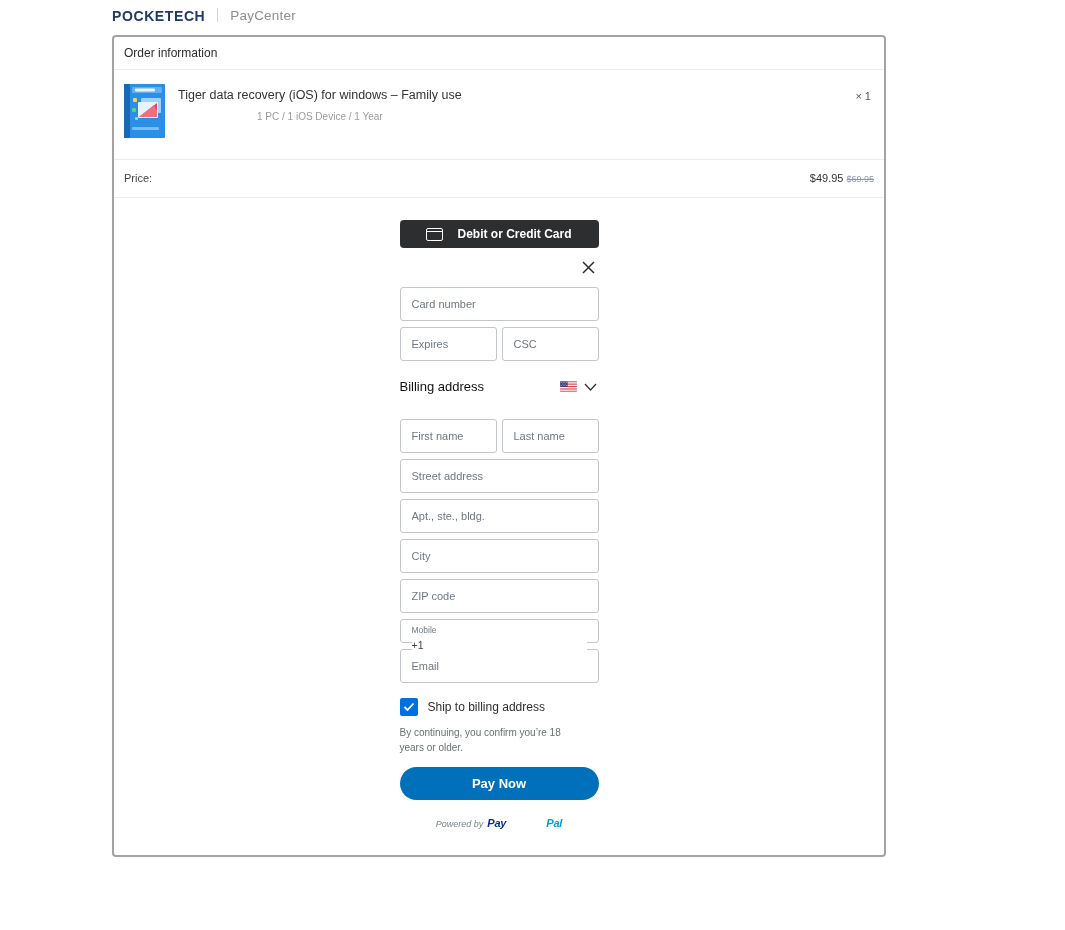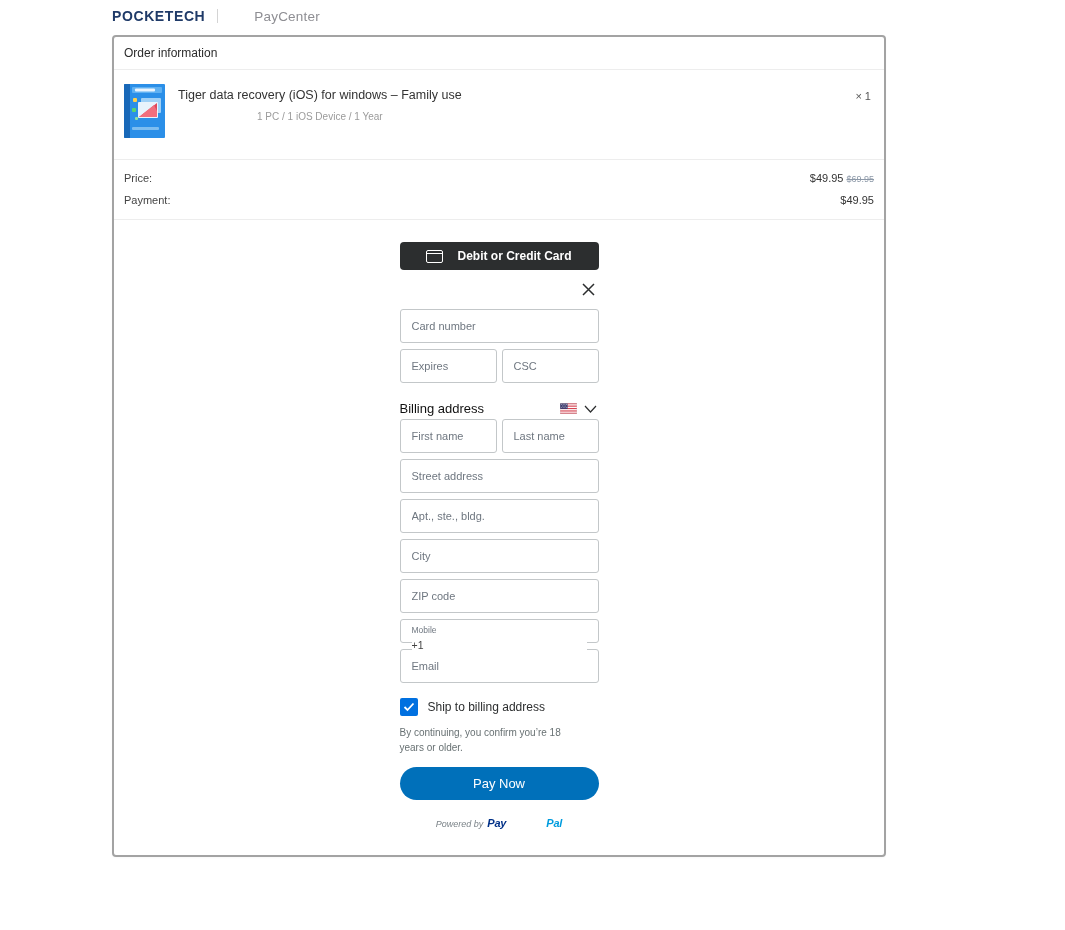--- a/index.html
+++ b/index.html
@@ -1,23 +1,23 @@
 <!DOCTYPE html>
 <html><head>
 <meta charset="utf-8">
 <style>
   * { margin: 0; padding: 0; box-sizing: border-box; }
   html, body { width: 1065px; height: 930px; background: #ffffff; overflow: hidden; }
   body { font-family: "Liberation Sans", sans-serif; color: #333; }
 
   
-  .topbar { display: flex; align-items: center; padding: 8px 0 6px 112px; height: 30px; }
+  .topbar { display: flex; padding: 8px 0 6px 112px; height: 30px; }
   .brand { font-size: 14px; font-weight: bold; letter-spacing: 0.6px; color: #1f3a68; }
   .logo-divider { width: 1px; height: 14px; background: #d4d4d4; margin: 0 12px; }
-  .paycenter { font-size: 13.5px; color: #8e8e93; letter-spacing: 0.2px; margin-left: 24px; }
+  .paycenter { font-size: 13.5px; color: #8e8e93; letter-spacing: 0.2px; }
 
   
   .card { width: 774px; margin-left: 112px; margin-top: 5px; background: #fff;
           border: 2px solid #a3a3a3; border-radius: 4px; box-shadow: 0 1px 2px rgba(0,0,0,0.03); }
   .card-header { padding: 9px 10px; font-size: 12px; color: #2c2c2c; border-bottom: 1px solid #ededed; }
 
   .product-row { display: flex; align-items: flex-start; padding: 14px 10px 21px 10px; border-bottom: 1px solid #ededed; text-align: center; }
   .thumb { width: 41px; height: 54px; flex: 0 0 41px; border-radius: 1px; overflow: hidden; }
   .product-info { margin-left: 13px; padding-top: 4px; }
   .product-title { font-size: 12.5px; color: #333; }
@@ -43,42 +43,42 @@
   .close-row { text-align: right; margin: 12px 3px 12px 0; height: 15px; }
   .close-btn { background: none; border: none; cursor: pointer; padding: 0; line-height: 0; }
 
   .field { width: 100%; height: 34px; border: 1px solid #c3c7c9; border-radius: 3px;
            padding: 0 11px; font-family: inherit; font-size: 11px; color: #333; background: #fff;
            margin-bottom: 6px; outline: none; display: block; }
   .field::placeholder { color: #6f7780; opacity: 1; }
   .two-col { display: grid; grid-template-columns: 1fr 1fr; column-gap: 5px; }
   .two-col .field { margin-bottom: 6px; }
 
-  .billing-head { display: flex; align-items: center; justify-content: space-between; margin: 12px 0 3px 0; }
+  .billing-head { display: flex; align-items: center; justify-content: space-between; margin: 12px 0 25px 0; }
   .billing-title { font-size: 13px; color: #111; }
   .country { display: flex; align-items: center; gap: 7px; background: none; border: none; cursor: pointer; padding: 0 2px 0 0; }
 
   .select-field { position: relative; }
   .select-field .placeholder { position: absolute; left: 12px; top: 50%; transform: translateY(-58%); font-size: 11px; color: #6f7780; pointer-events: none; }
   .select-field .chev { position: absolute; right: 9px; top: 50%; transform: translateY(-50%); pointer-events: none; line-height: 0; }
 
   .mobile-field { width: 100%; height: 24px; border: 1px solid #c3c7c9; border-radius: 3px;
                   padding: 5px 11px 0 11px; margin-bottom: 6px; background: #fff; }
   .mobile-label { display: block; font-size: 8.5px; color: #6f7780; }
   .mobile-input { border: none; outline: none; font-family: inherit; font-size: 10.5px; color: #444; width: 100%; padding: 1px 0 0 0; }
 
   .ship-row { display: flex; align-items: center; gap: 10px; margin-top: 15px; cursor: pointer; }
   .checkbox { width: 18px; height: 18px; background: #0070e0; border-radius: 2px;
               display: flex; align-items: center; justify-content: center; flex: 0 0 18px; }
   .ship-label { font-size: 12px; color: #2c2e2f; }
 
   .disclaimer { margin-top: 10px; font-size: 10px; line-height: 1.45; color: #687173; width: 182px; }
 
   .pay-now { margin-top: 12px; width: 100%; height: 33px; background: #0070ba; border: none;
-             border-radius: 17px; color: #fff; font-family: inherit; font-size: 13px; font-weight: normal; cursor: pointer; }
+             border-radius: 17px; color: #fff; font-family: inherit; font-size: 13px; font-weight: bold; cursor: pointer; }
 
   .powered { margin-top: 17px; text-align: center; font-size: 9px; color: #7b8388; font-style: italic; }
   .pp-word { font-weight: bold; font-size: 11px; letter-spacing: -0.2px; margin-left: 4px; }
   .pp-pay { color: #003087; }
   .pp-pal { color: #009cde; padding-left: 40px; }
 </style>
 </head>
 <body>
 
 <header class="topbar">
@@ -116,24 +116,20 @@
     </div>
     <div class="qty">× 1</div>
   </div>
 
   <div class="totals">
     <div class="row">
       <span>Price:</span>
       <span>
         <span class="price-now">$49.95</span><s class="price-old">$69.95</s>
       </span>
-    </div>
-    <div class="row">
-      <span>Payment:</span>
-      <span class="payment-val">$49.95</span>
     </div>
   </div>
 
   <div class="pay-area">
     <div class="col">
 
       <button class="dark-btn">
         <span class="card-icon"></span>
         <span>Debit or Credit Card</span>
       </button>

